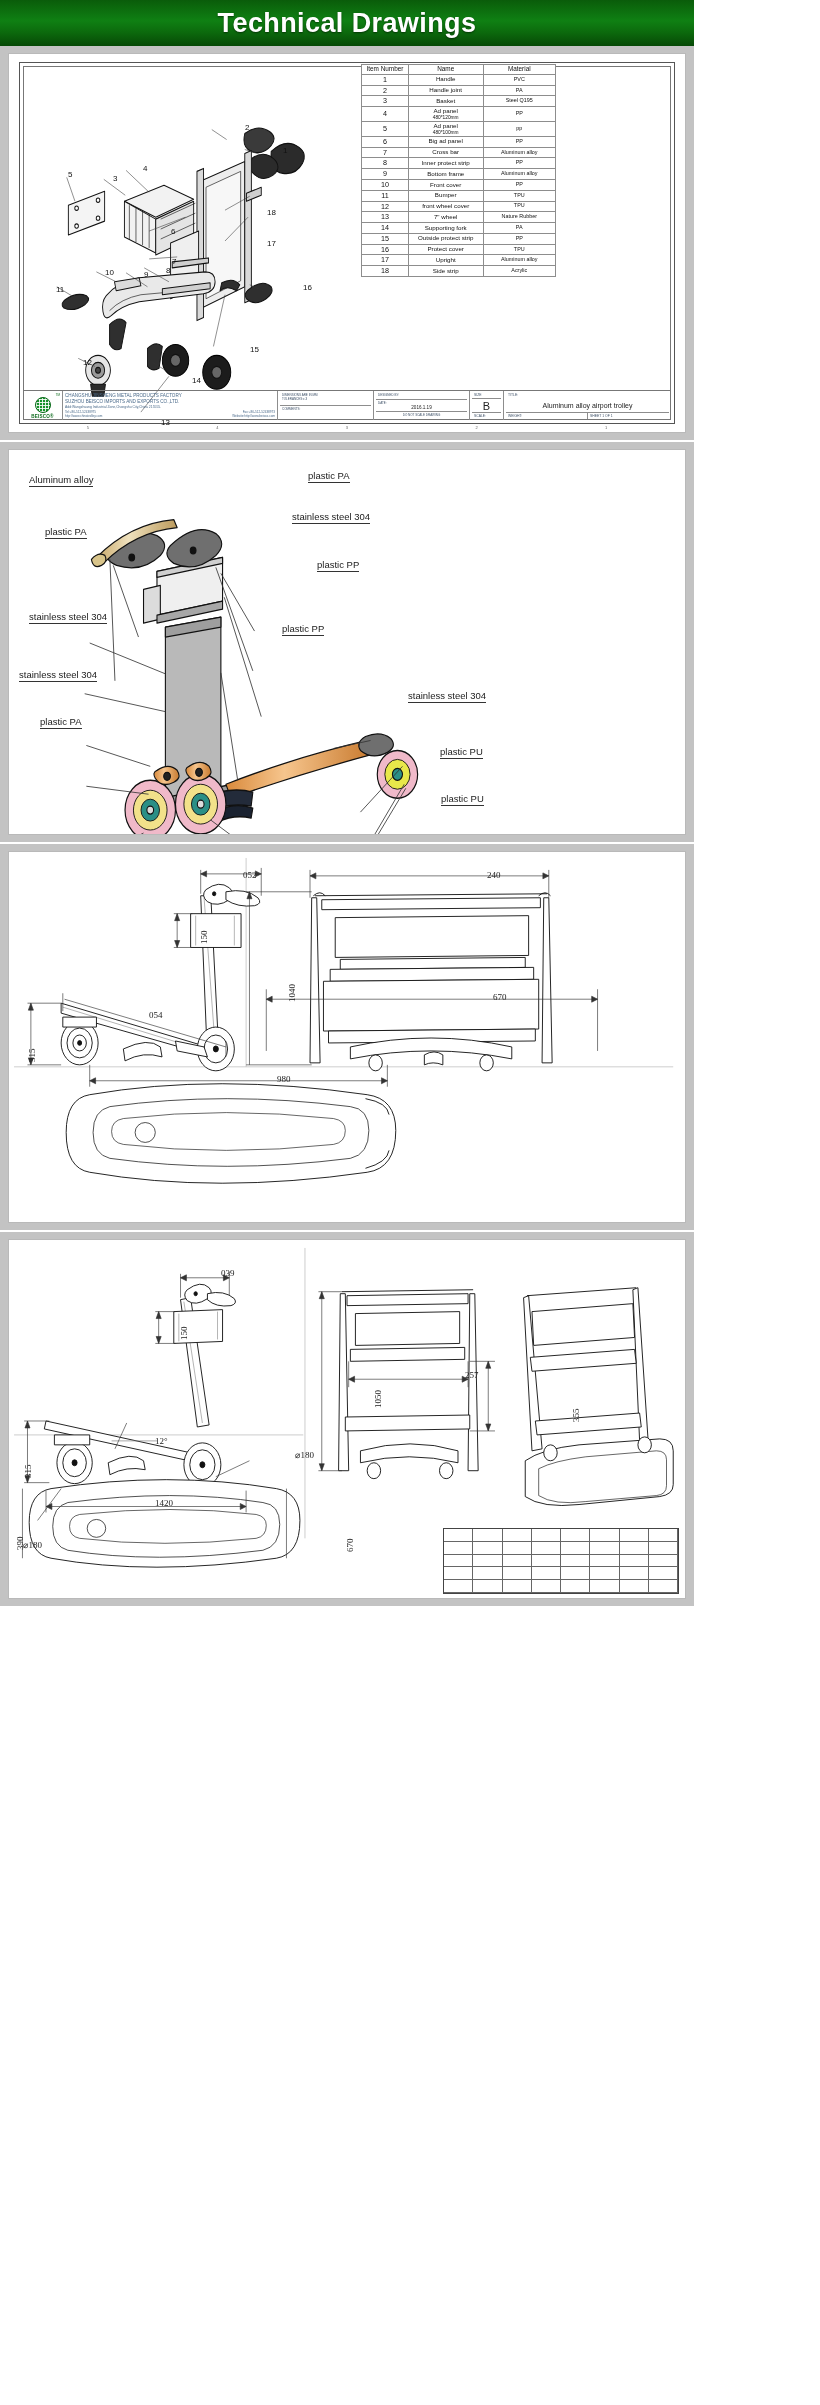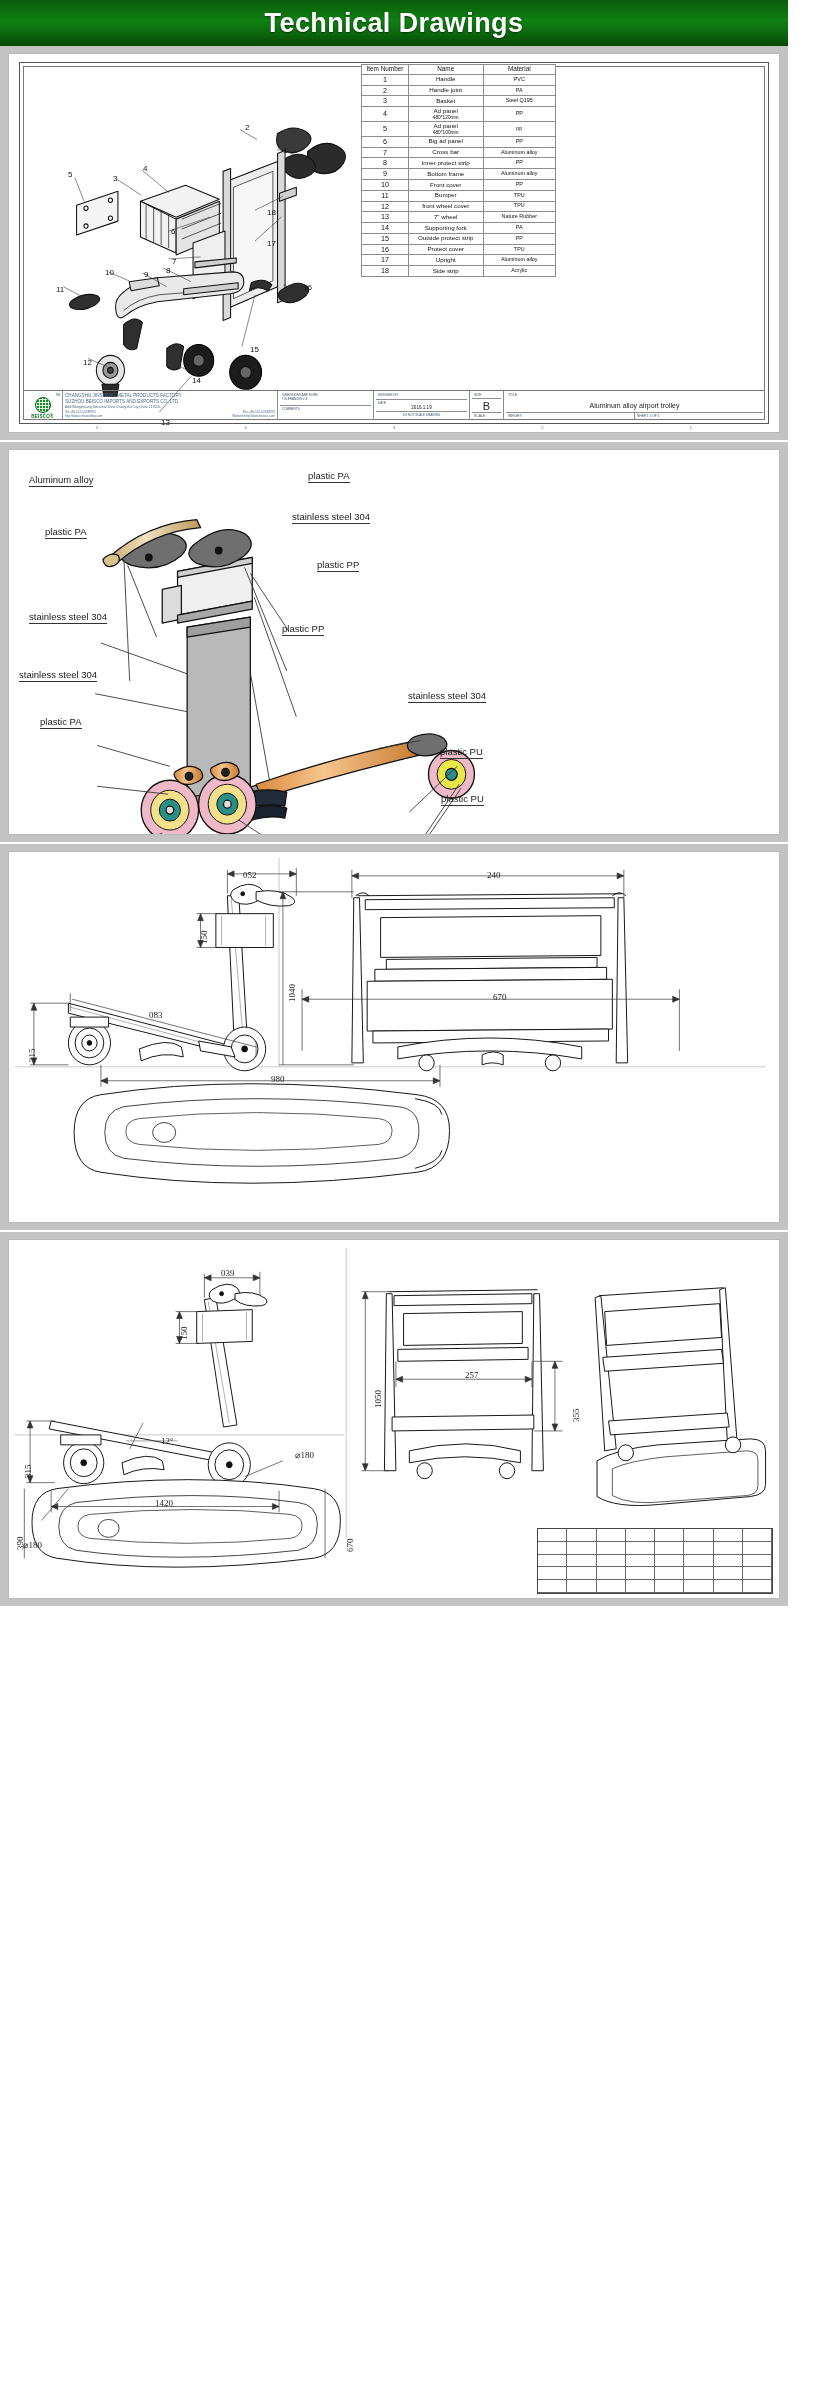--- a/index.html
+++ b/index.html
@@ -4,21 +4,21 @@
 <title>Technical Drawings</title>
 <style>
   * { box-sizing: border-box; }
   html, body { margin:0; padding:0; }
   body {
     width: 820px;
     background: #ffffff;
     font-family: "Liberation Sans", sans-serif;
     color: #1a1a1a;
   }
-  .page { width: 788px; position: relative; }
+  .page { width: 694px; position: relative; }
 
   
   .banner {
     height: 46px;
     background: linear-gradient(180deg,#0a5c0a 0%, #0f8013 45%, #0c6a0d 70%, #064906 100%);
     display: flex; align-items: center; justify-content: center;
     position: relative;
   }
   .banner-title {
     color: #ffffff;
@@ -657,23 +657,23 @@
 
           <path d="M286 40 L286 214"></path>
               <path d="M282 40 L360 40 M282 214 L360 214"></path>
           <path d="M286 40 l-3 7 l6 0 z" fill="#333"></path>
         </g>
       </svg>
       </div>
       <div id="dims3">
           <div class="dimtext" style="left: 234px; top: 18px;">052</div>
           <div class="dimtext vert" style="left: 190px; top: 92px;">150</div>
-          <div class="dimtext" style="left: 140px; top: 158px;">083</div>
+          <div class="dimtext" style="left: 140px; top: 158px;">054</div>
           <div class="dimtext vert" style="left: 18px; top: 210px;">315</div>
-          <div class="dimtext" style="left: 262px; top: 222px;">980</div>
+          <div class="dimtext" style="left: 268px; top: 222px;">980</div>
           <div class="dimtext" style="left: 478px; top: 18px;">240</div>
           <div class="dimtext" style="left: 484px; top: 140px;">670</div>
           <div class="dimtext vert" style="left: 278px; top: 150px;">1040</div>
         </div>
     </div>
   </div>
 
   <div class="panel">
     <div class="sheet sheet-4">
       <div class="dwg">
@@ -772,21 +772,21 @@
           <path d="M372 52 L372 232"></path>
               <path d="M368 52 L396 52 M368 232 L396 232"></path>
           <path d="M372 52 l-3 7 l6 0 z" fill="#333"></path>
               <path d="M372 232 l-3 -7 l6 0 z" fill="#333"></path>
         </g>
       </svg>
       </div>
       <div id="dims4">
           <div class="dimtext" style="left: 212px; top: 28px;">039</div>
           <div class="dimtext vert" style="left: 170px; top: 100px;">150</div>
-          <div class="dimtext" style="left: 152px; top: 196px;">12°</div>
+          <div class="dimtext" style="left: 146px; top: 196px;">12°</div>
           <div class="dimtext" style="left: 286px; top: 210px;">⌀180</div>
           <div class="dimtext" style="left: 14px; top: 300px;">⌀180</div>
           <div class="dimtext vert" style="left: 14px; top: 238px;">315</div>
           <div class="dimtext" style="left: 146px; top: 258px;">1420</div>
           <div class="dimtext vert" style="left: 6px; top: 310px;">390</div>
           <div class="dimtext vert" style="left: 336px; top: 312px;">670</div>
           <div class="dimtext" style="left: 456px; top: 130px;">257</div>
           <div class="dimtext vert" style="left: 562px; top: 182px;">355</div>
           <div class="dimtext vert" style="left: 364px; top: 168px;">1050</div>
         </div>

